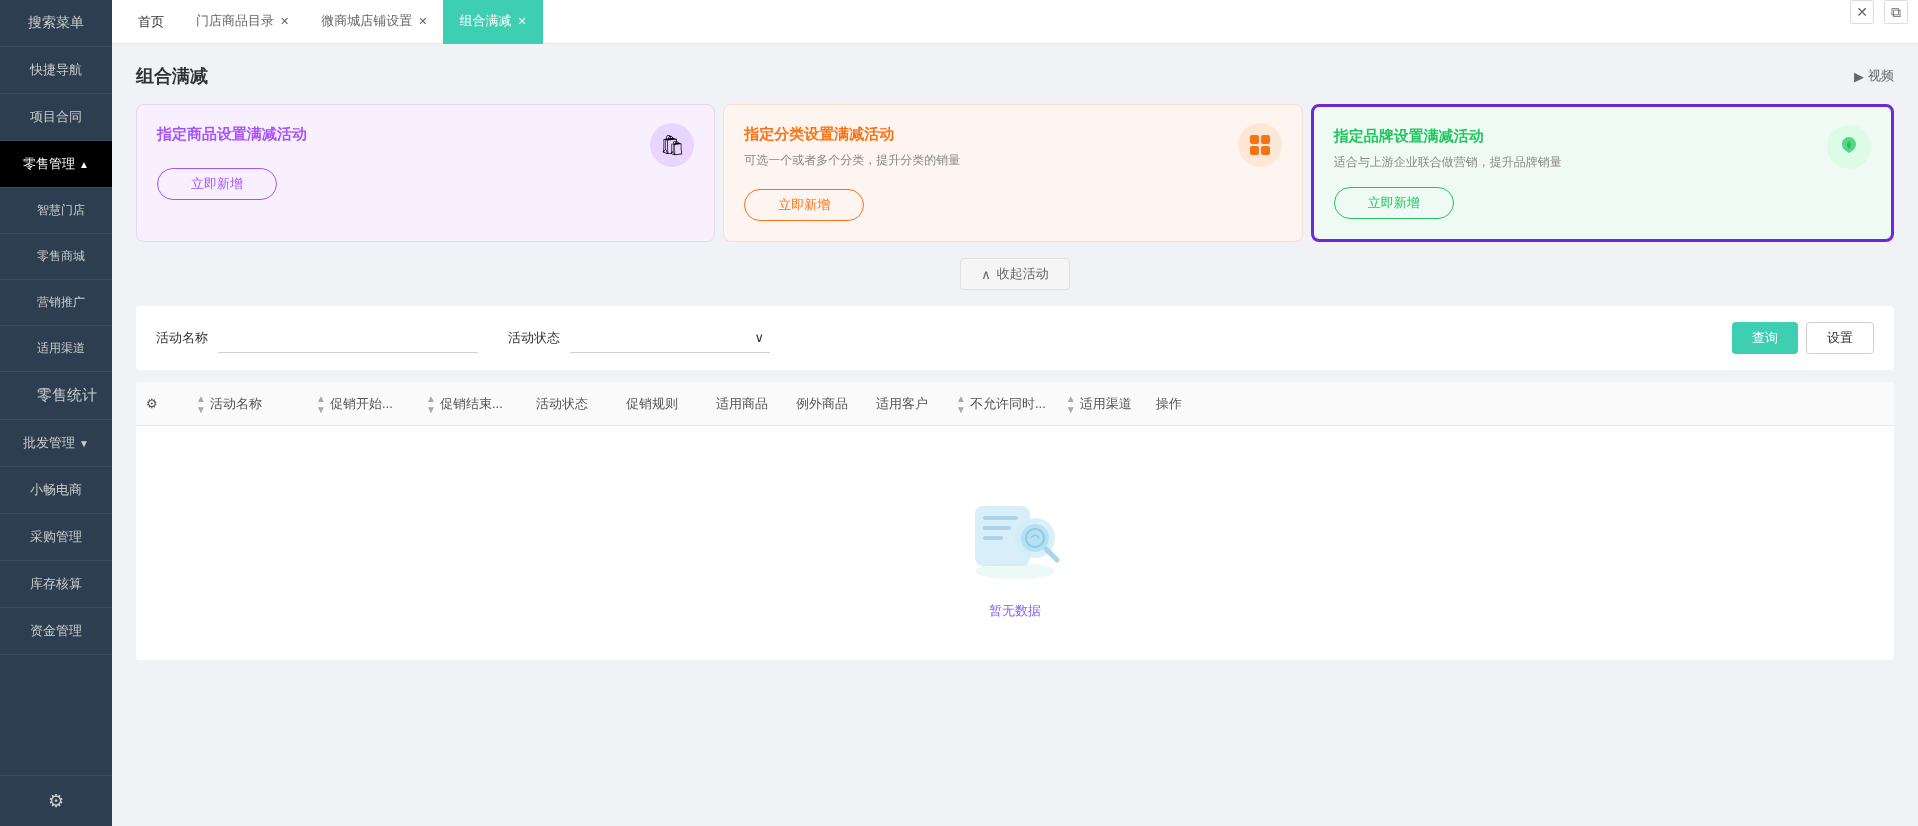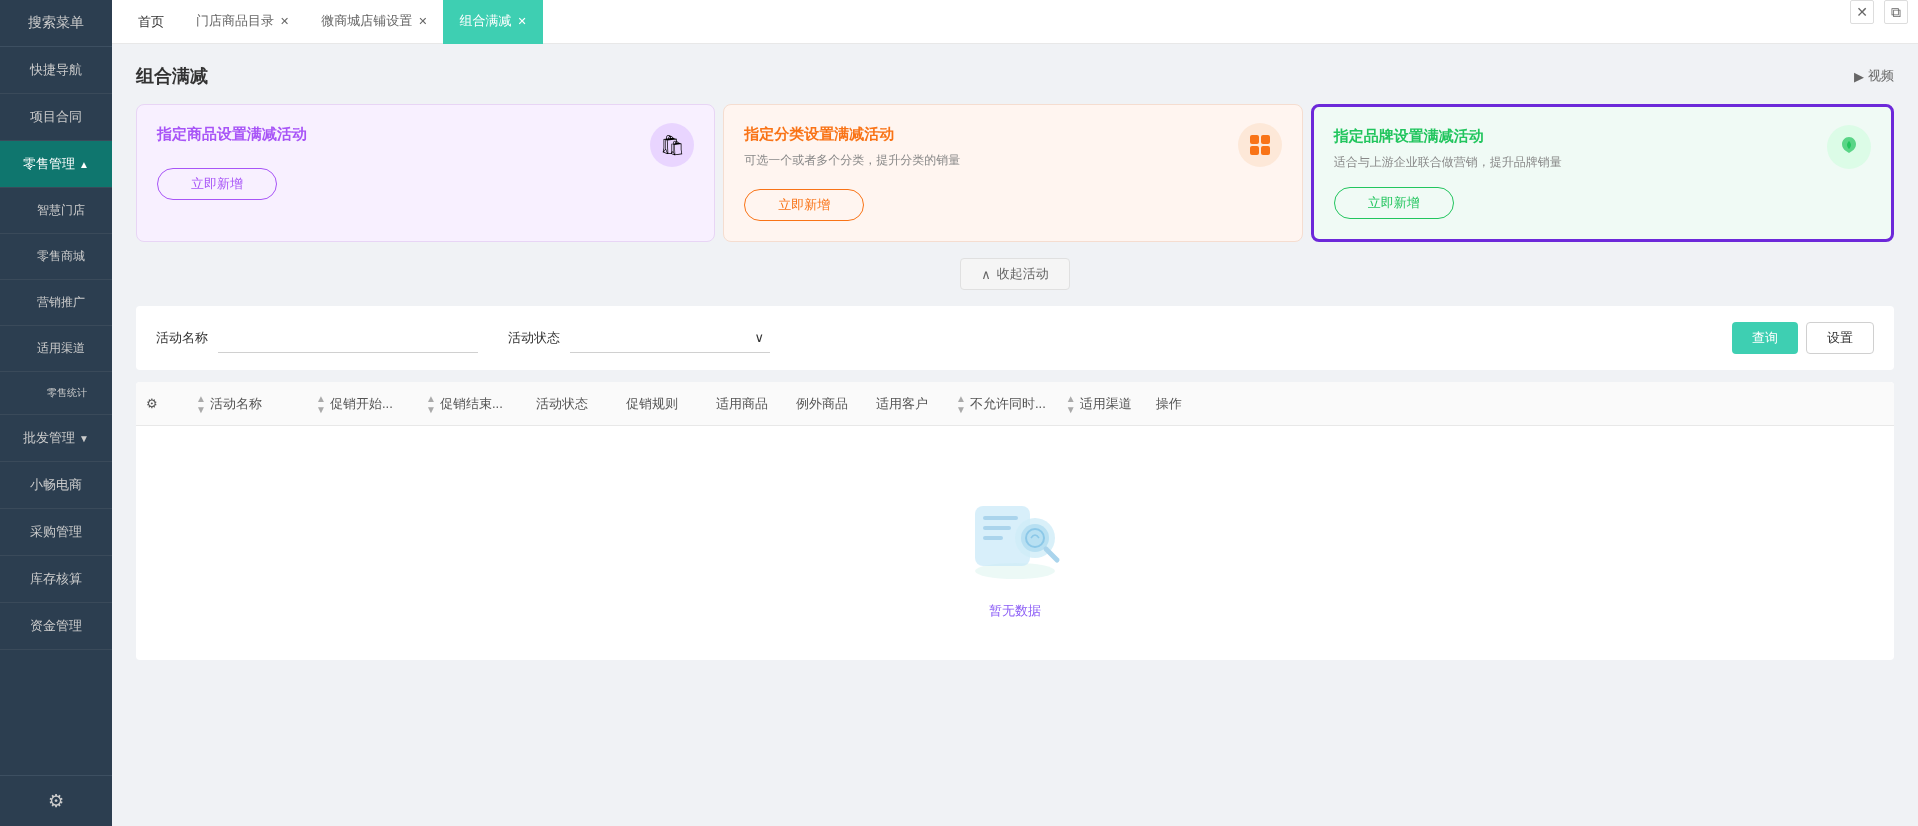--- a/index.html
+++ b/index.html
@@ -28,21 +28,21 @@
       text-align: center;
       font-size: 13px;
       color: #ccc;
       cursor: pointer;
       border-bottom: 1px solid #3a4a5a;
       display: flex;
       align-items: center;
       justify-content: center;
       gap: 4px;
     }
-    .sidebar-item.active { color: #fff; background: #0f766e; }
+    .sidebar-item.active { color: #fff; background: #000000; }
     .sidebar-item .arrow { font-size: 10px; }
     .sidebar-bottom {
       margin-top: auto;
       padding: 14px 0;
       text-align: center;
       border-top: 1px solid #3d4f61;
       cursor: pointer;
       color: #ccc;
       font-size: 18px;
     }
@@ -372,21 +372,21 @@
   </div>
   <div class="sidebar-item" style="padding-left:10px;font-size:12px;">
     <span>零售商城</span>
   </div>
   <div class="sidebar-item" style="padding-left:10px;font-size:12px;">
     <span>营销推广</span>
   </div>
   <div class="sidebar-item" style="padding-left:10px;font-size:12px;">
     <span>适用渠道</span>
   </div>
-  <div class="sidebar-item" style="padding-left:22px;font-size:10px;">
+  <div class="sidebar-item" style="padding-left:22px;font-size:15px;">
     <span>零售统计</span>
   </div>
   <div class="sidebar-item">
     <span>批发管理</span>
     <span class="arrow">▼</span>
   </div>
   <div class="sidebar-item">
     <span>小畅电商</span>
   </div>
   <div class="sidebar-item">

